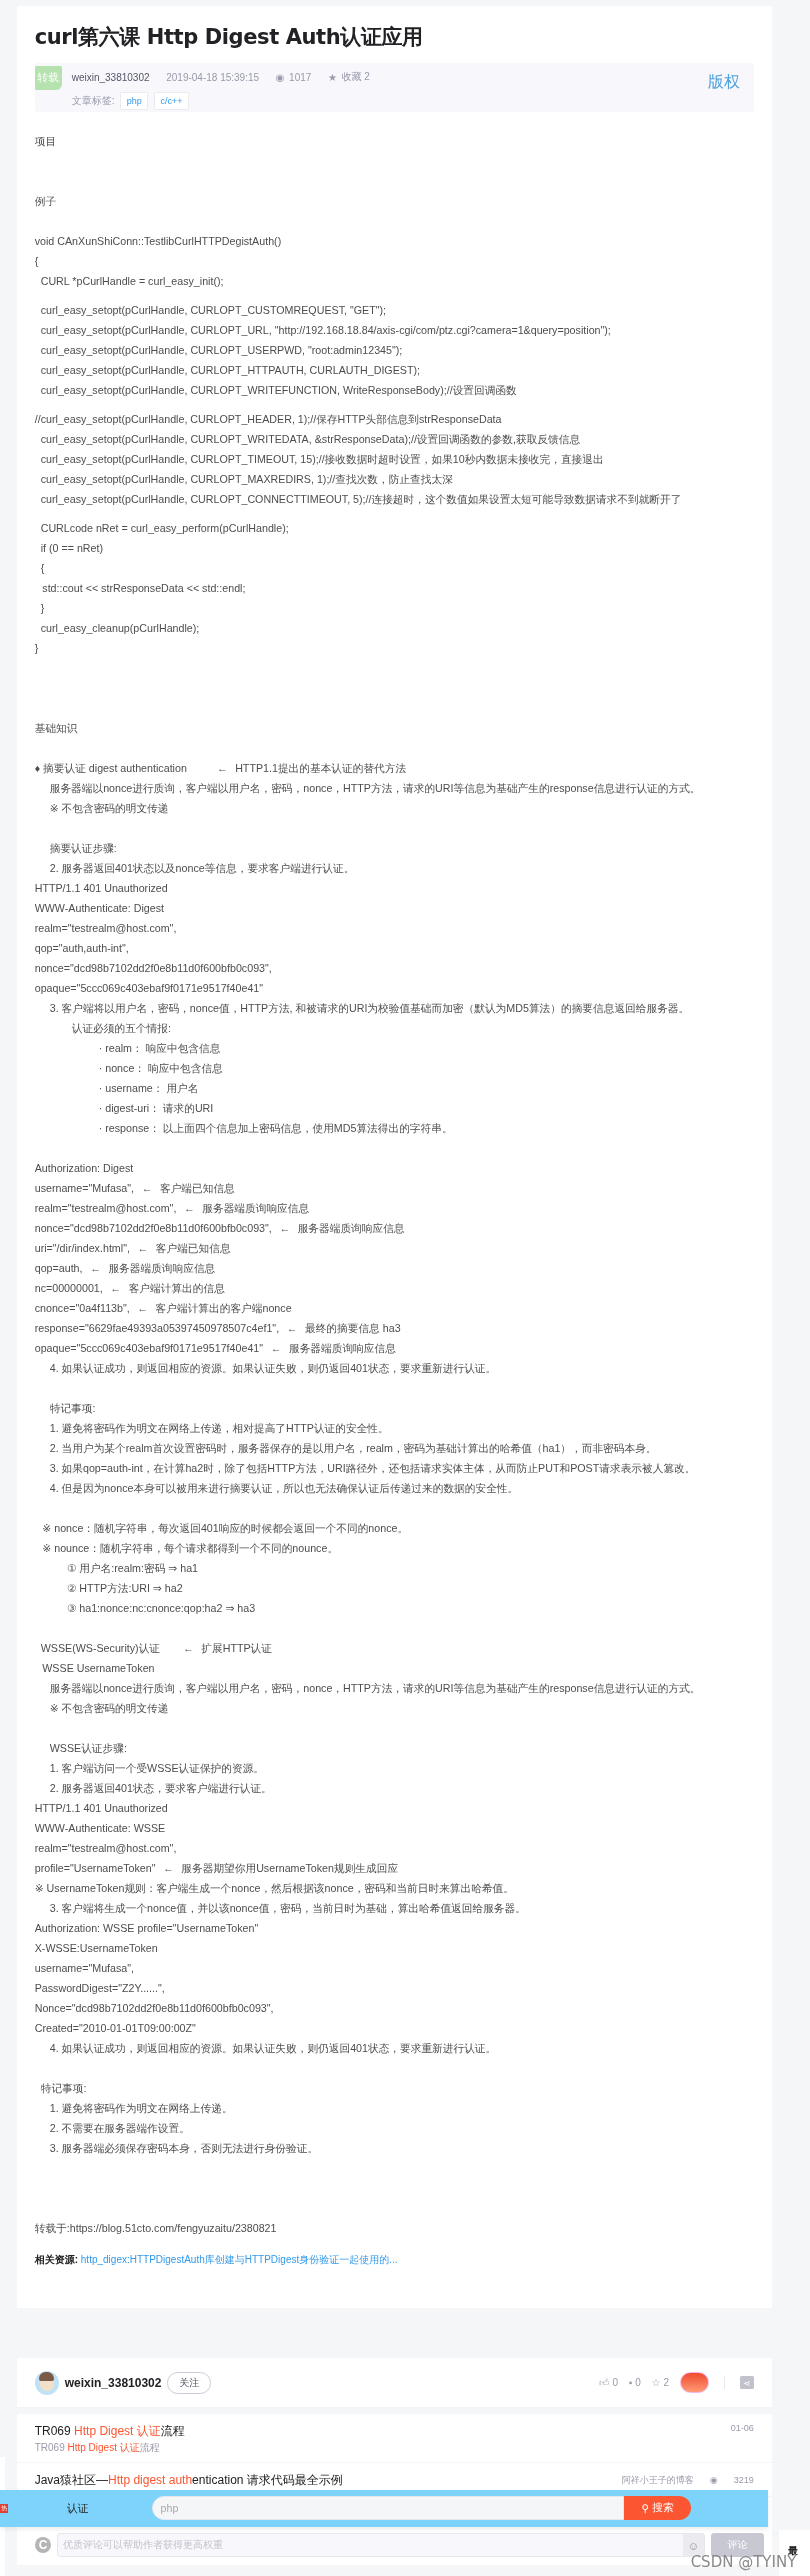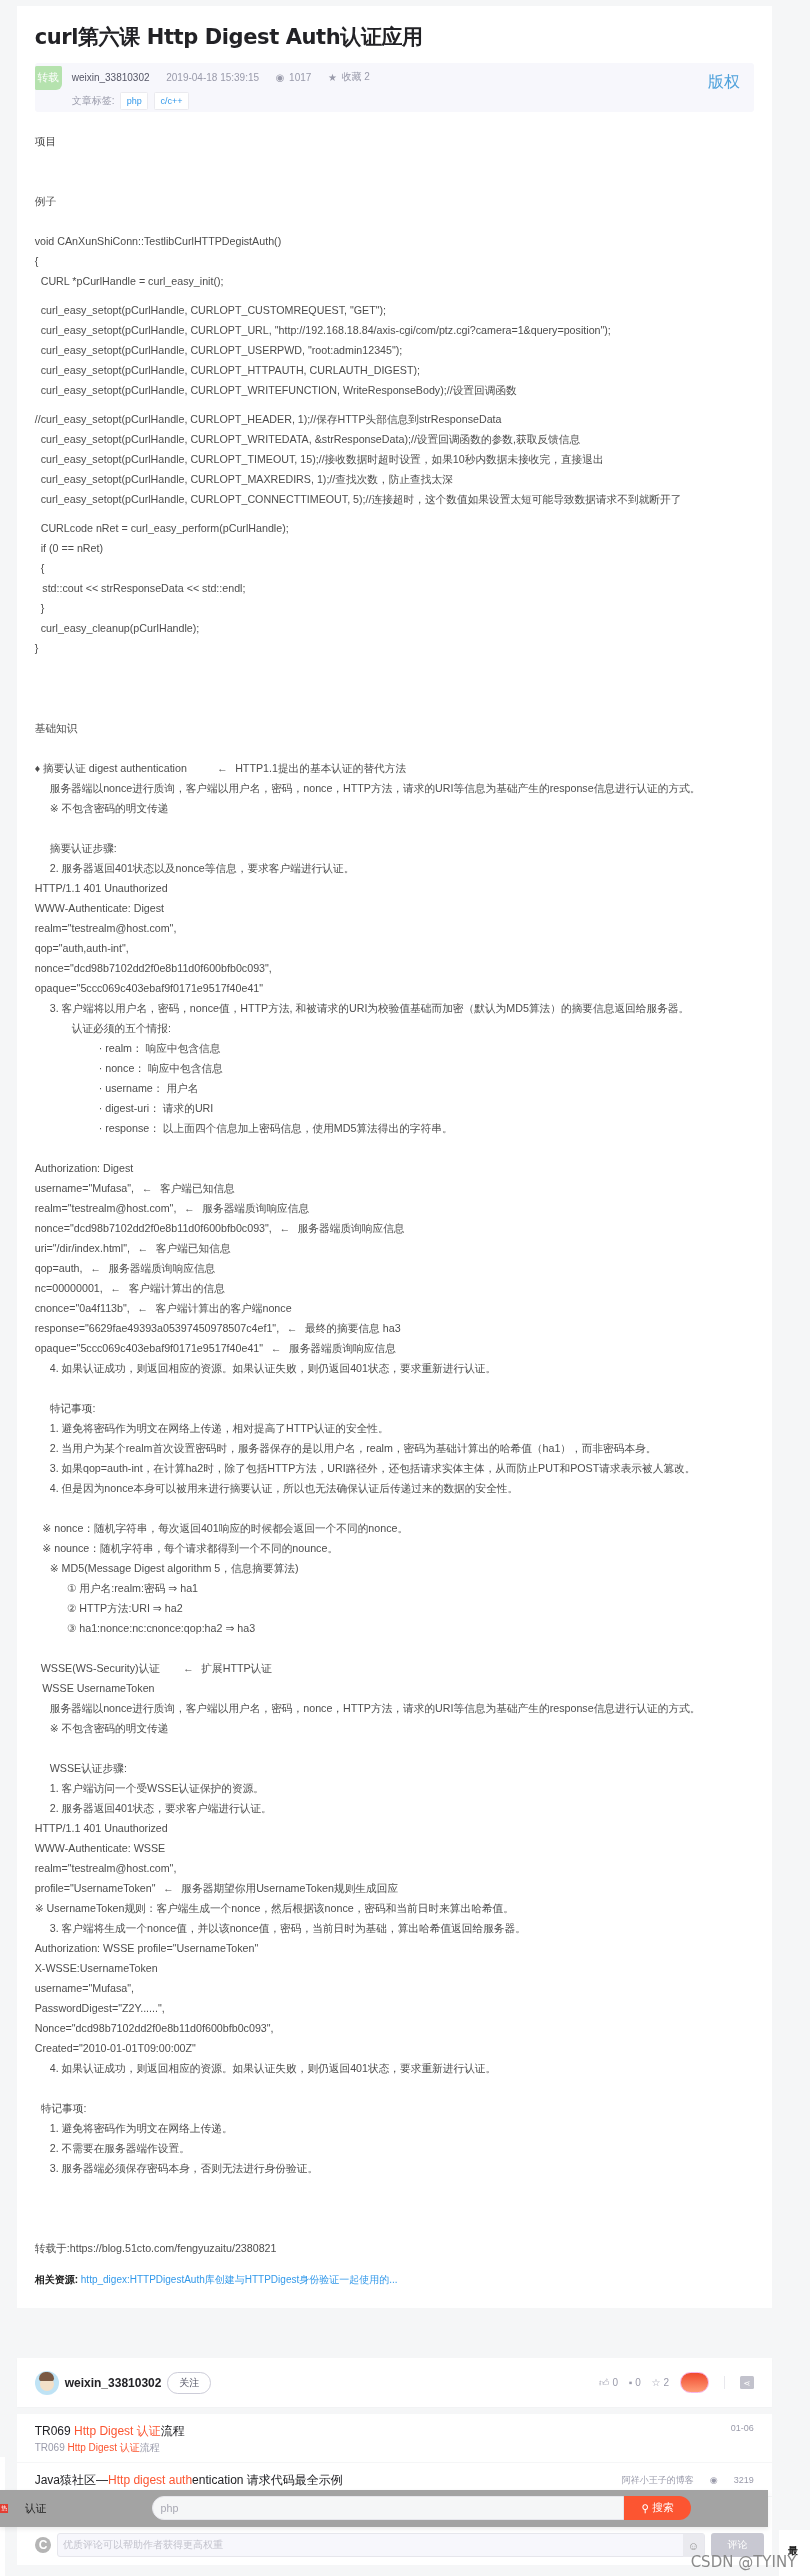--- a/index.html
+++ b/index.html
@@ -51,21 +51,21 @@
   .rec-desc { font-size: 10px; color: #999aaa; line-height: 15px; }
   .rec-date { position: absolute; right: 18px; top: 9px; font-size: 9px; color: #999aaa; }
   .rec-meta { position: absolute; right: 18px; top: 10.7px; font-size: 9px; color: #999aaa; display: flex; gap: 16px; align-items: center; }
 
   .comment-box { position: absolute; left: 16.7px; top: 2525px; width: 755px; height: 40px; background: #fff; display: flex; align-items: center; padding: 0 7.6px 0 18px; }
   .c-logo { width: 16.7px; height: 16.7px; border-radius: 50%; background: #b5b5b5; color: #fff; font-weight: bold; display: flex; align-items: center; justify-content: center; font-size: 12px; }
   .c-input { flex: 1; height: 24px; margin-left: 6px; border: 0.8px solid #e6e6ec; border-radius: 3px; background: #f7f7fc; display: flex; align-items: center; padding-left: 4.6px; font-size: 10px; color: #c2c2cc; position: relative; }
   .emoji { position: absolute; right: 0; top: 0; width: 21px; height: 23px; background: #eaeaef; display: flex; align-items: center; justify-content: center; color: #999; font-size: 11.4px; }
   .c-btn { margin-left: 6px; width: 53px; height: 24px; border-radius: 3px; background: #c8c8d2; color: #fff; font-size: 10px; display: flex; align-items: center; justify-content: center; }
 
-  .searchbar { position: absolute; left: 0; top: 2490px; width: 768px; height: 37px; background: #a3a3a3; box-shadow: 0 1.5px 4.6px rgba(0,0,0,0.08); display: flex; align-items: center; }
+  .searchbar { position: absolute; left: 0; top: 2490px; width: 768px; height: 37px; background: #7dd3fc; box-shadow: 0 1.5px 4.6px rgba(0,0,0,0.08); display: flex; align-items: center; gap: 42px; }
   .hot { width: 8.4px; height: 8.4px; background: #e33e33; color: #fff; font-size: 6px; display: flex; align-items: center; justify-content: center; margin-left: 0; }
   .hot-word { margin-left: 16.7px; font-size: 10.7px; color: #222; }
   .s-input { position: absolute; left: 152px; top: 6px; width: 472px; height: 24px; border: 0.8px solid #e6e6ec; border-radius: 12px 0 0 12px; background: #f5f6f7; padding-left: 7.6px; font-size: 10.7px; color: #a8a8b3; display: flex; align-items: center; }
   .s-btn { position: absolute; left: 624px; top: 6px; width: 67px; height: 24px; background: #fc5531; color: #fff; font-size: 10.7px; border-radius: 0 12px 12px 0; display: flex; align-items: center; justify-content: center; gap: 3px; }
 
   .watermark { position: absolute; right: 13.7px; top: 2553px; font-size: 15px; color: #8a8a8a; font-family: "DejaVu Sans", sans-serif; }
   .side-peek { position: absolute; left: 779px; top: 2530px; width: 31px; height: 46px; background: #fff; }
   .side-peek span { position: absolute; left: 9px; top: 13.7px; font-size: 10px; font-weight: bold; color: #222; }
   .left-peek { position: absolute; left: 0; top: 2457px; width: 5.3px; height: 119px; background: #fff; }
 </style>
@@ -167,21 +167,20 @@
 
     <p class="i3">特记事项:</p>
     <p class="i3">1. 避免将密码作为明文在网络上传递，相对提高了HTTP认证的安全性。</p>
     <p class="i3">2. 当用户为某个realm首次设置密码时，服务器保存的是以用户名，realm，密码为基础计算出的哈希值（ha1），而非密码本身。</p>
     <p class="i3">3. 如果qop=auth-int，在计算ha2时，除了包括HTTP方法，URI路径外，还包括请求实体主体，从而防止PUT和POST请求表示被人篡改。</p>
     <p class="i3">4. 但是因为nonce本身可以被用来进行摘要认证，所以也无法确保认证后传递过来的数据的安全性。</p>
     <div class="gap"></div>
 
     <p class="i2">※ nonce：随机字符串，每次返回401响应的时候都会返回一个不同的nonce。</p>
     <p class="i2">※ nounce：随机字符串，每个请求都得到一个不同的nounce。</p>
-    <p class="i3">※ MD5(Message Digest algorithm 5，信息摘要算法)</p>
     <p class="i7" style="padding-left:32px">① 用户名:realm:密码  ⇒  ha1</p>
     <p class="i7" style="padding-left:32px">② HTTP方法:URI  ⇒  ha2</p>
     <p class="i7" style="padding-left:32px">③ ha1:nonce:nc:cnonce:qop:ha2  ⇒  ha3</p>
     <div class="gap"></div>
 
     <p class="i1"><span>WSSE(WS-Security)认证</span><span class="arrow" style="padding-left:23px">←</span><span>扩展HTTP认证</span></p>
     <p class="i2">WSSE UsernameToken</p>
     <p class="i3">服务器端以nonce进行质询，客户端以用户名，密码，nonce，HTTP方法，请求的URI等信息为基础产生的response信息进行认证的方式。</p>
     <p class="i3">※ 不包含密码的明文传递</p>
     <div class="gap"></div>

